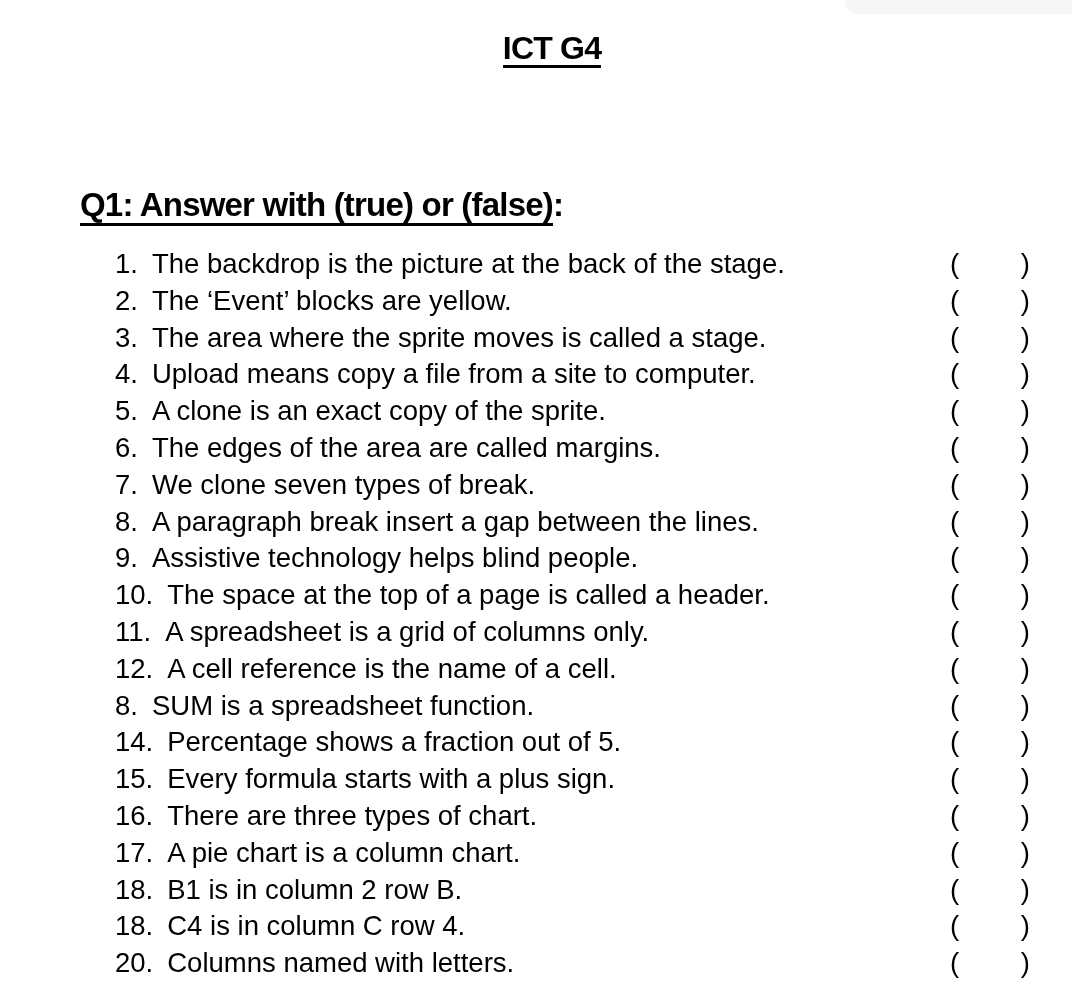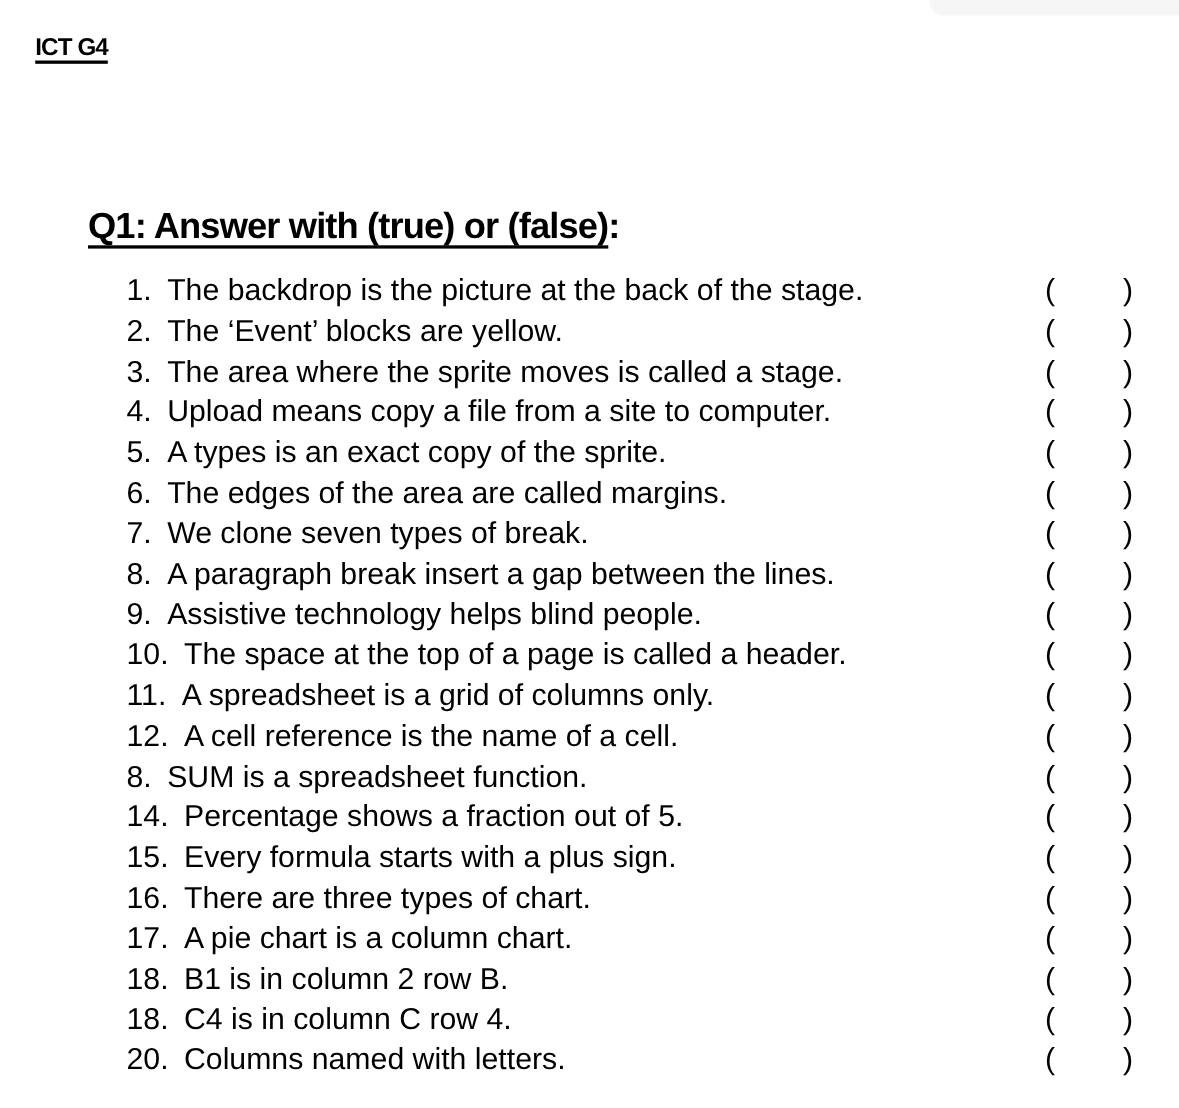--- a/index.html
+++ b/index.html
@@ -18,22 +18,23 @@
     width: 227px;
     height: 14px;
     background: #f6f6f7;
     border-radius: 0 0 0 13px;
   }
   .titles {
     position: absolute;
     top: 30px;
     left: 32px;
     width: 1040px;
+    text-align: center;
     font-weight: 700;
-    font-size: 22px;
+    font-size: 32px;
     letter-spacing: -0.8px;
   }
   .title-line2 { margin-top: 12px; }
   .u {
     display: inline-block;
     line-height: 1;
     padding-bottom: 1px;
     border-bottom: 3px solid #000000;
   }
   .q1-heading {
@@ -98,21 +99,21 @@
   <div class="q-row"><span class="q-num">3.</span><span class="q-text">The area where the sprite moves is called a stage.</span><span class="answer">
         <span class="paren">(</span>
         <span class="paren">)</span>
       </span></div>
 
   <div class="q-row"><span class="q-num">4.</span><span class="q-text">Upload means copy a file from a site to computer.</span><span class="answer">
         <span class="paren">(</span>
         <span class="paren">)</span>
       </span></div>
 
-  <div class="q-row"><span class="q-num">5.</span><span class="q-text">A types is an exact copy of the sprite.</span><span class="answer">
+  <div class="q-row"><span class="q-num">5.</span><span class="q-text">A clone is an exact copy of the sprite.</span><span class="answer">
         <span class="paren">(</span>
         <span class="paren">)</span>
       </span></div>
 
   <div class="q-row"><span class="q-num">6.</span><span class="q-text">The edges of the area are called margins.</span><span class="answer">
         <span class="paren">(</span>
         <span class="paren">)</span>
       </span></div>
 
   <div class="q-row"><span class="q-num">7.</span><span class="q-text">We clone seven types of break.</span><span class="answer">

